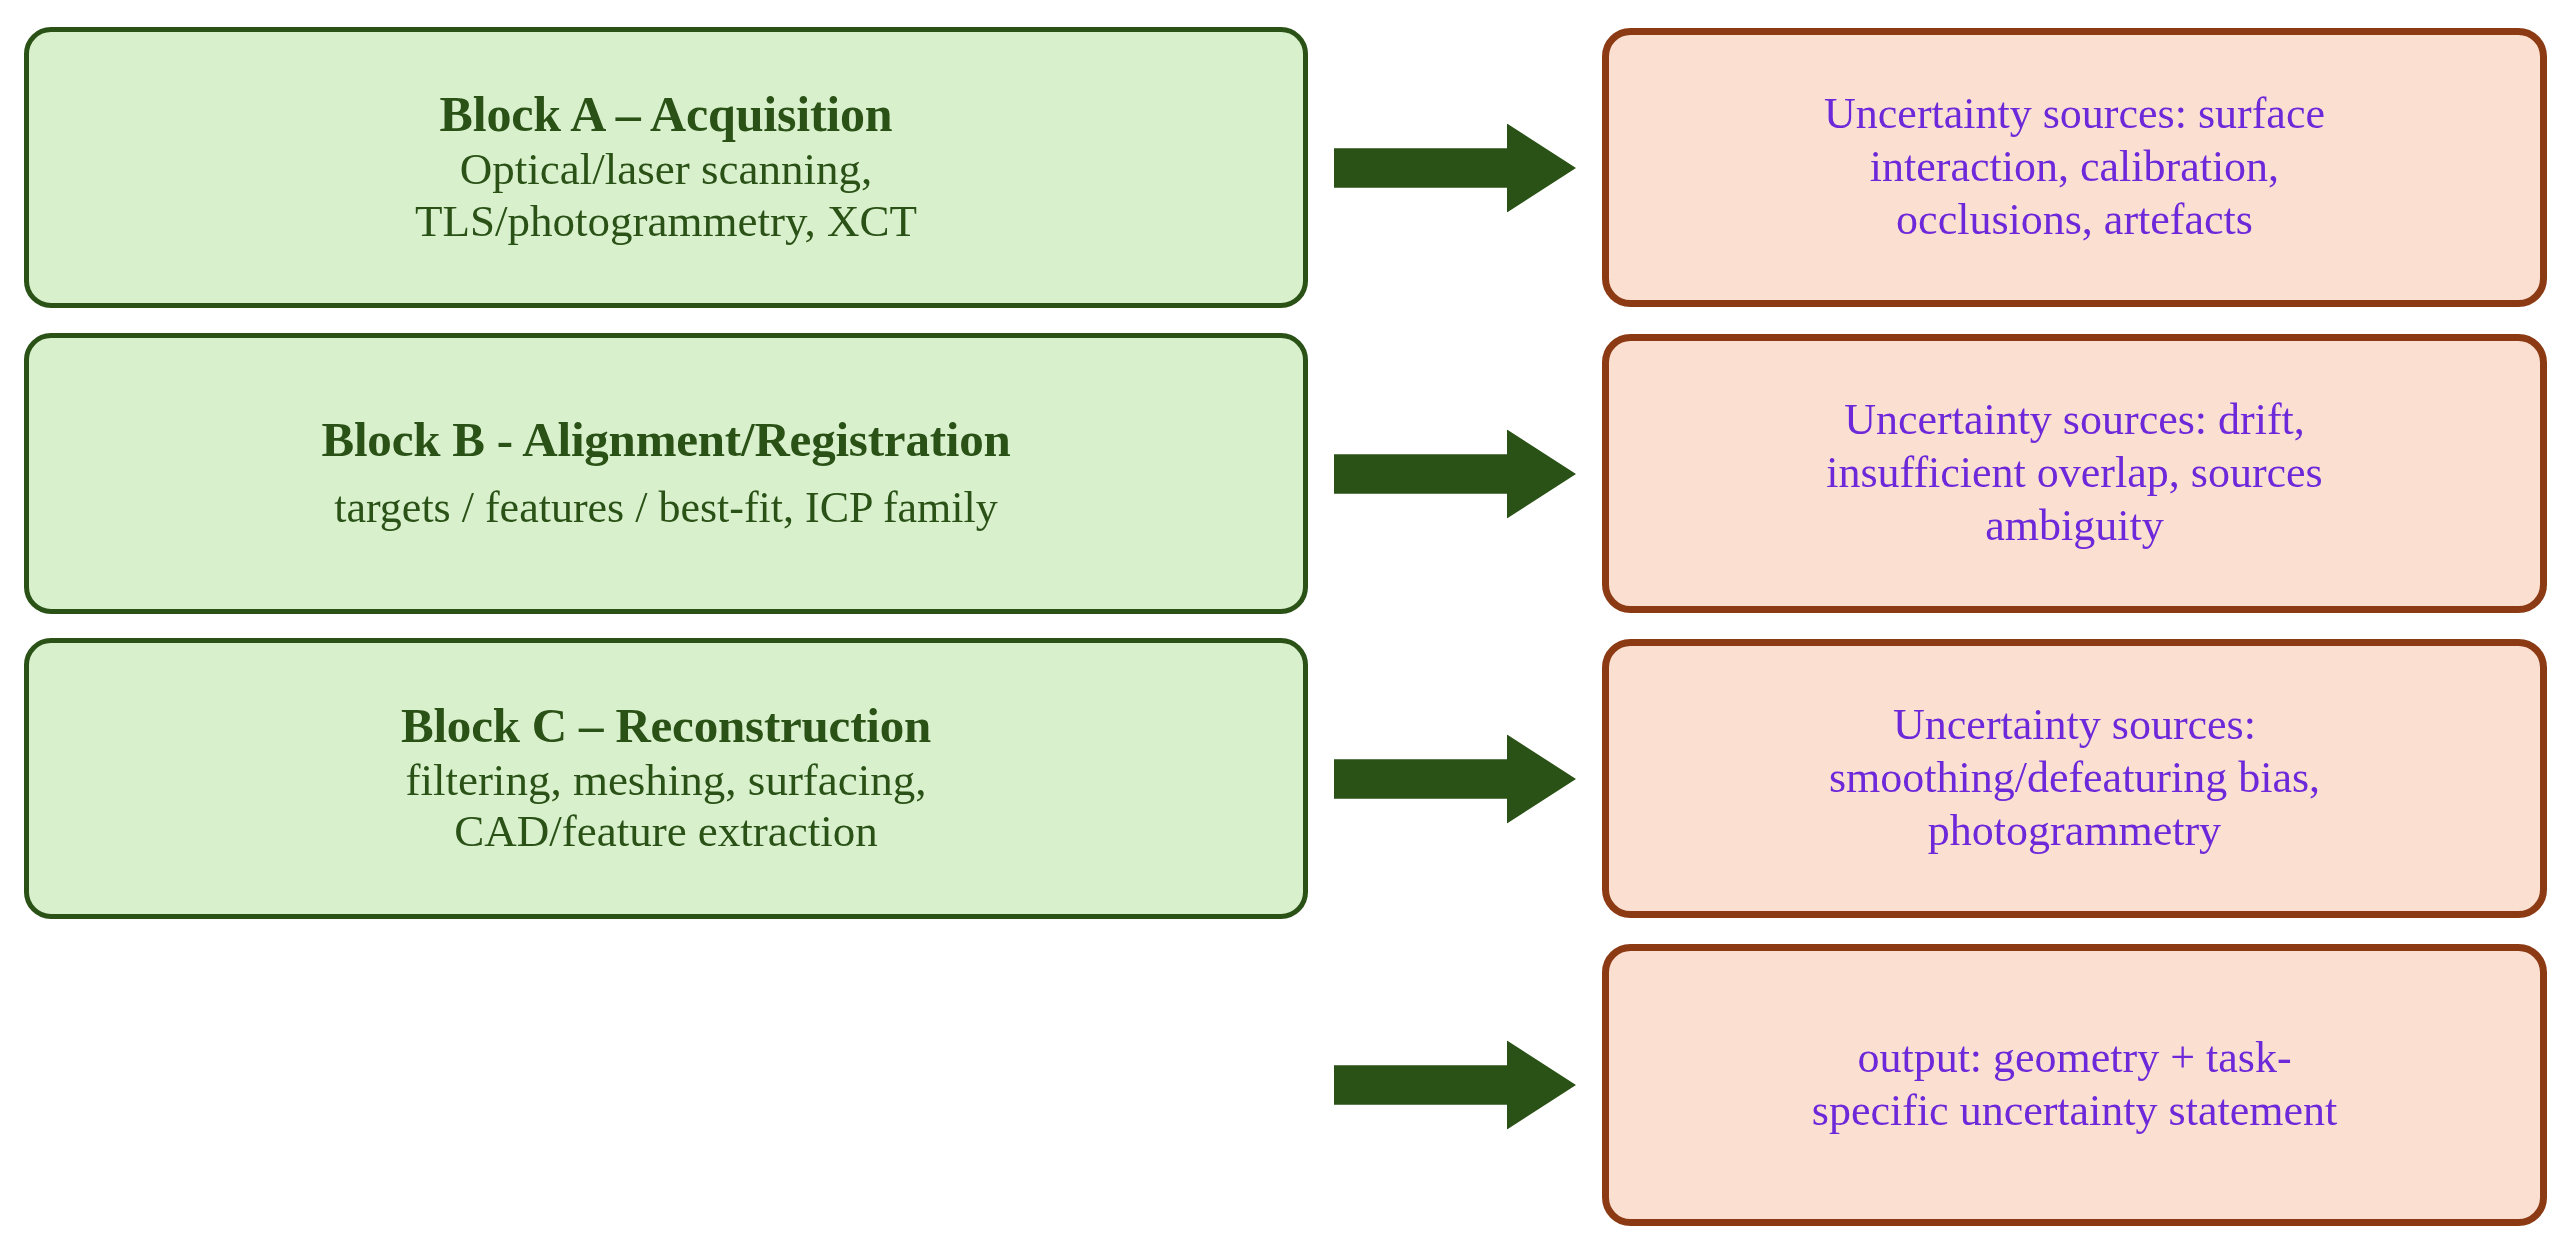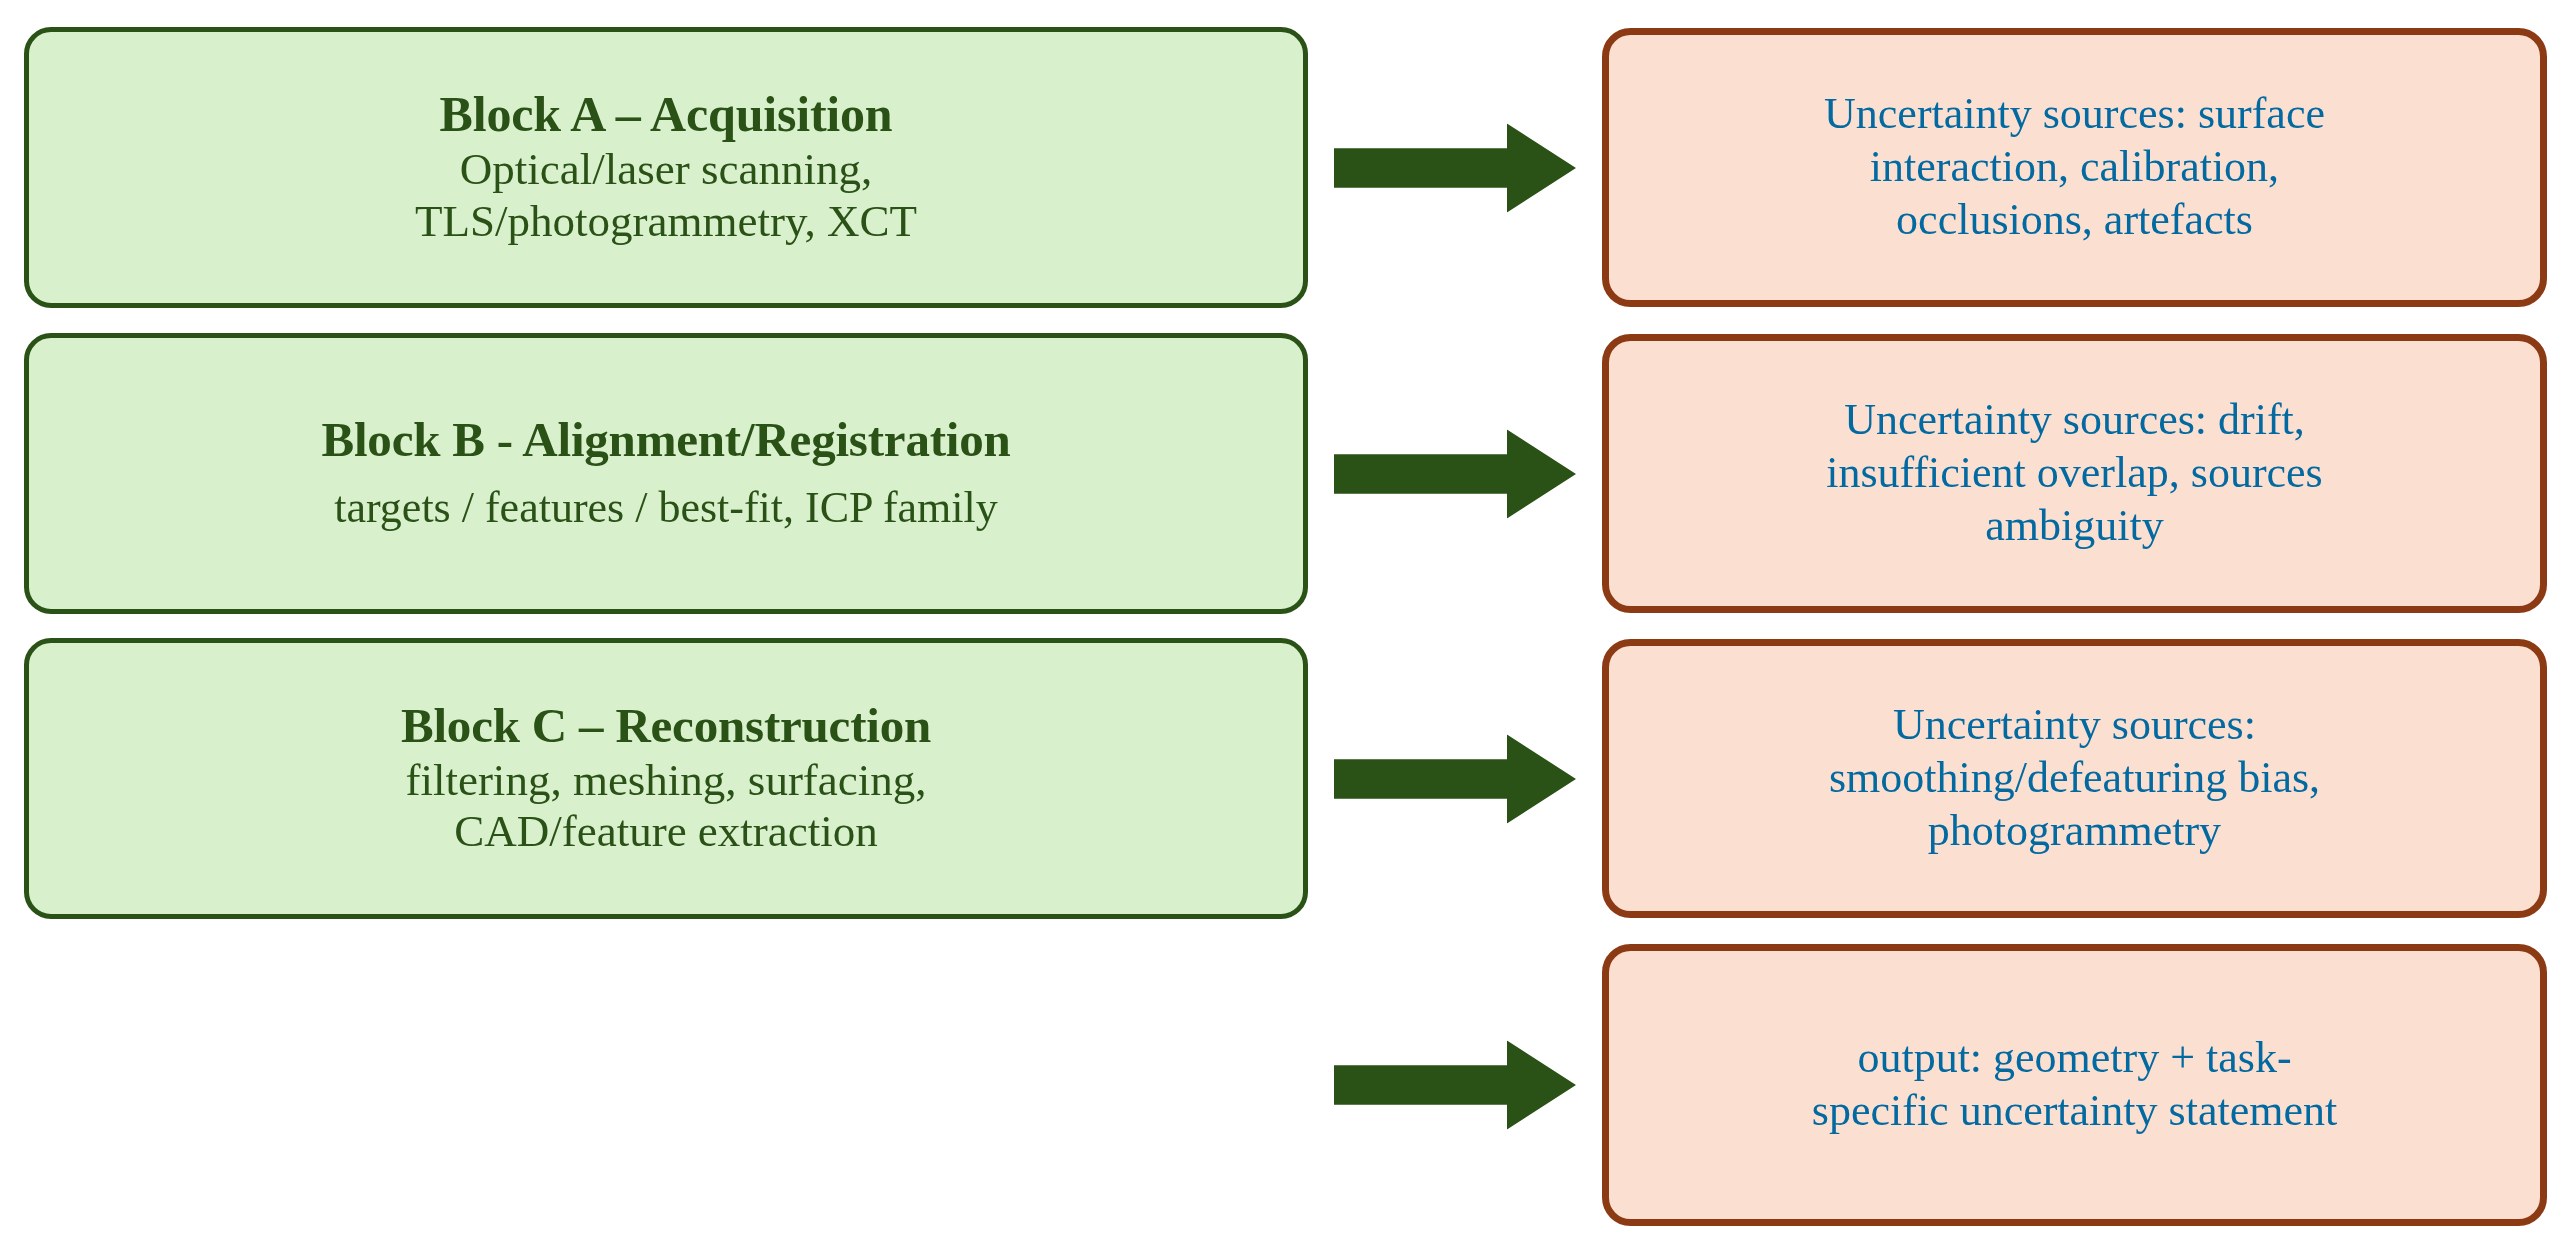--- a/index.html
+++ b/index.html
@@ -86,21 +86,21 @@
     width: 945px;
     top: 4px;
     bottom: 4px;
     box-sizing: border-box;
     background: #fbe0d2;
     border: 7.1px solid #8c3a14;
     border-radius: 28.5px;
     display: flex;
     align-items: center;
     justify-content: center;
-    color: #0369a1;
+    color: #6d28d9;
     text-align: center;
     padding: 4.8px 17.4px;
   }
   .unc-text {
     font-size: 44px;
     line-height: 1.2;
     font-weight: normal;
   }
   .unc-text span { display: block; }
 

